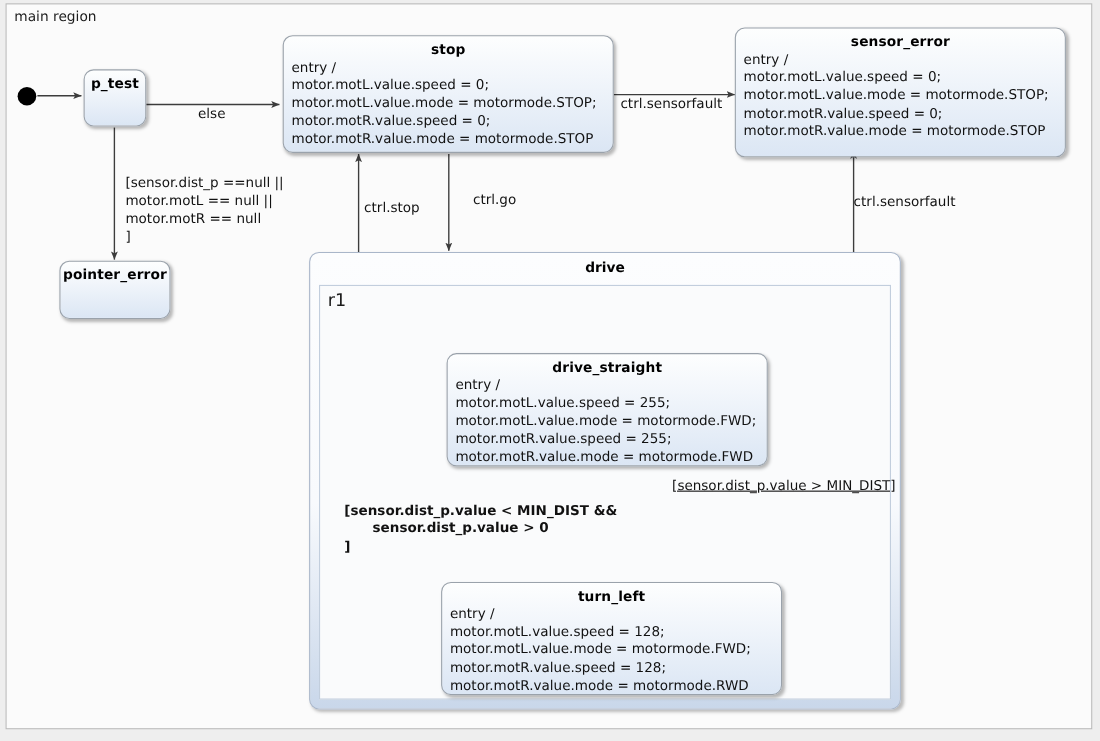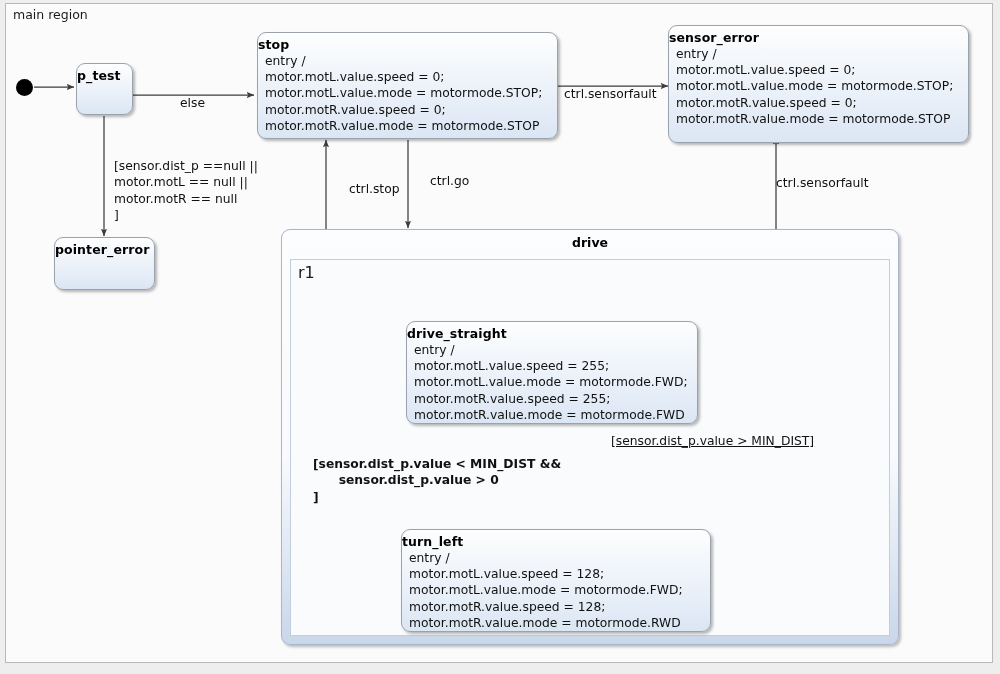--- a/index.html
+++ b/index.html
@@ -39,20 +39,21 @@
   
   .state {
     position: absolute;
     box-sizing: border-box;
     border: 1px solid #9aa2ab;
     border-radius: 9px;
     background: linear-gradient(to bottom, #fdfefe 0%, #f2f6fb 35%, #dbe6f4 100%);
     box-shadow: 2px 2px 3px rgba(0,0,0,0.28);
   }
   .state-title {
+    text-align: center;
     font-size: 12.5px;
     font-weight: bold;
     color: #000000;
     padding-top: 4px;
     letter-spacing: 0.1px;
   }
   .state-body {
     font-size: 12.3px;
     color: #111111;
     padding: 1px 7px 2px 7px;
@@ -179,21 +180,21 @@
 
   <div class="state" style="left:668px; top:25px; width:301px; height:118px;">
     <div class="state-title">sensor_error</div>
     <div class="state-body">entry /
 motor.motL.value.speed = 0;
 motor.motL.value.mode = motormode.STOP;
 motor.motR.value.speed = 0;
 motor.motR.value.mode = motormode.STOP</div>
   </div>
 
-  <div class="composite" style="left:281px; top:229px; width:618px; height:416px;">
+  <div class="composite" style="left:281px; top:229px; width:538px; height:416px;">
     <div class="composite-title">drive</div>
     <div class="region-box">
       <div class="region-label">r1</div>
     </div>
   </div>
 
   <div class="state" style="left:369px; top:321px; width:292px; height:103px;margin-left:37px;">
     <div class="state-title">drive_straight</div>
     <div class="state-body">entry /
 motor.motL.value.speed = 255;
@@ -211,21 +212,21 @@
 motor.motR.value.mode = motormode.RWD</div>
   </div>
 
   <div class="edge-label" style="left:180px; top:95px;">else</div>
 
   <div class="edge-label" style="left:114px; top:158px;">[sensor.dist_p ==null ||
 motor.motL == null ||
 motor.motR == null
 ]</div>
 
-  <div class="edge-label" style="left:349px; top:181px;">ctrl.stop</div>
+  <div class="edge-label" style="left:331px; top:181px;">ctrl.stop</div>
 
   <div class="edge-label" style="left:430px; top:173px;">ctrl.go</div>
 
   <div class="edge-label" style="left:564px; top:86px;">ctrl.sensorfault</div>
 
   <div class="edge-label" style="left:776px; top:175px;">ctrl.sensorfault</div>
 
   <div class="edge-label" style="left:313px; top:456px;font-weight:bold;">[sensor.dist_p.value &lt; MIN_DIST &amp;&amp;
       sensor.dist_p.value &gt; 0
 ]</div>

